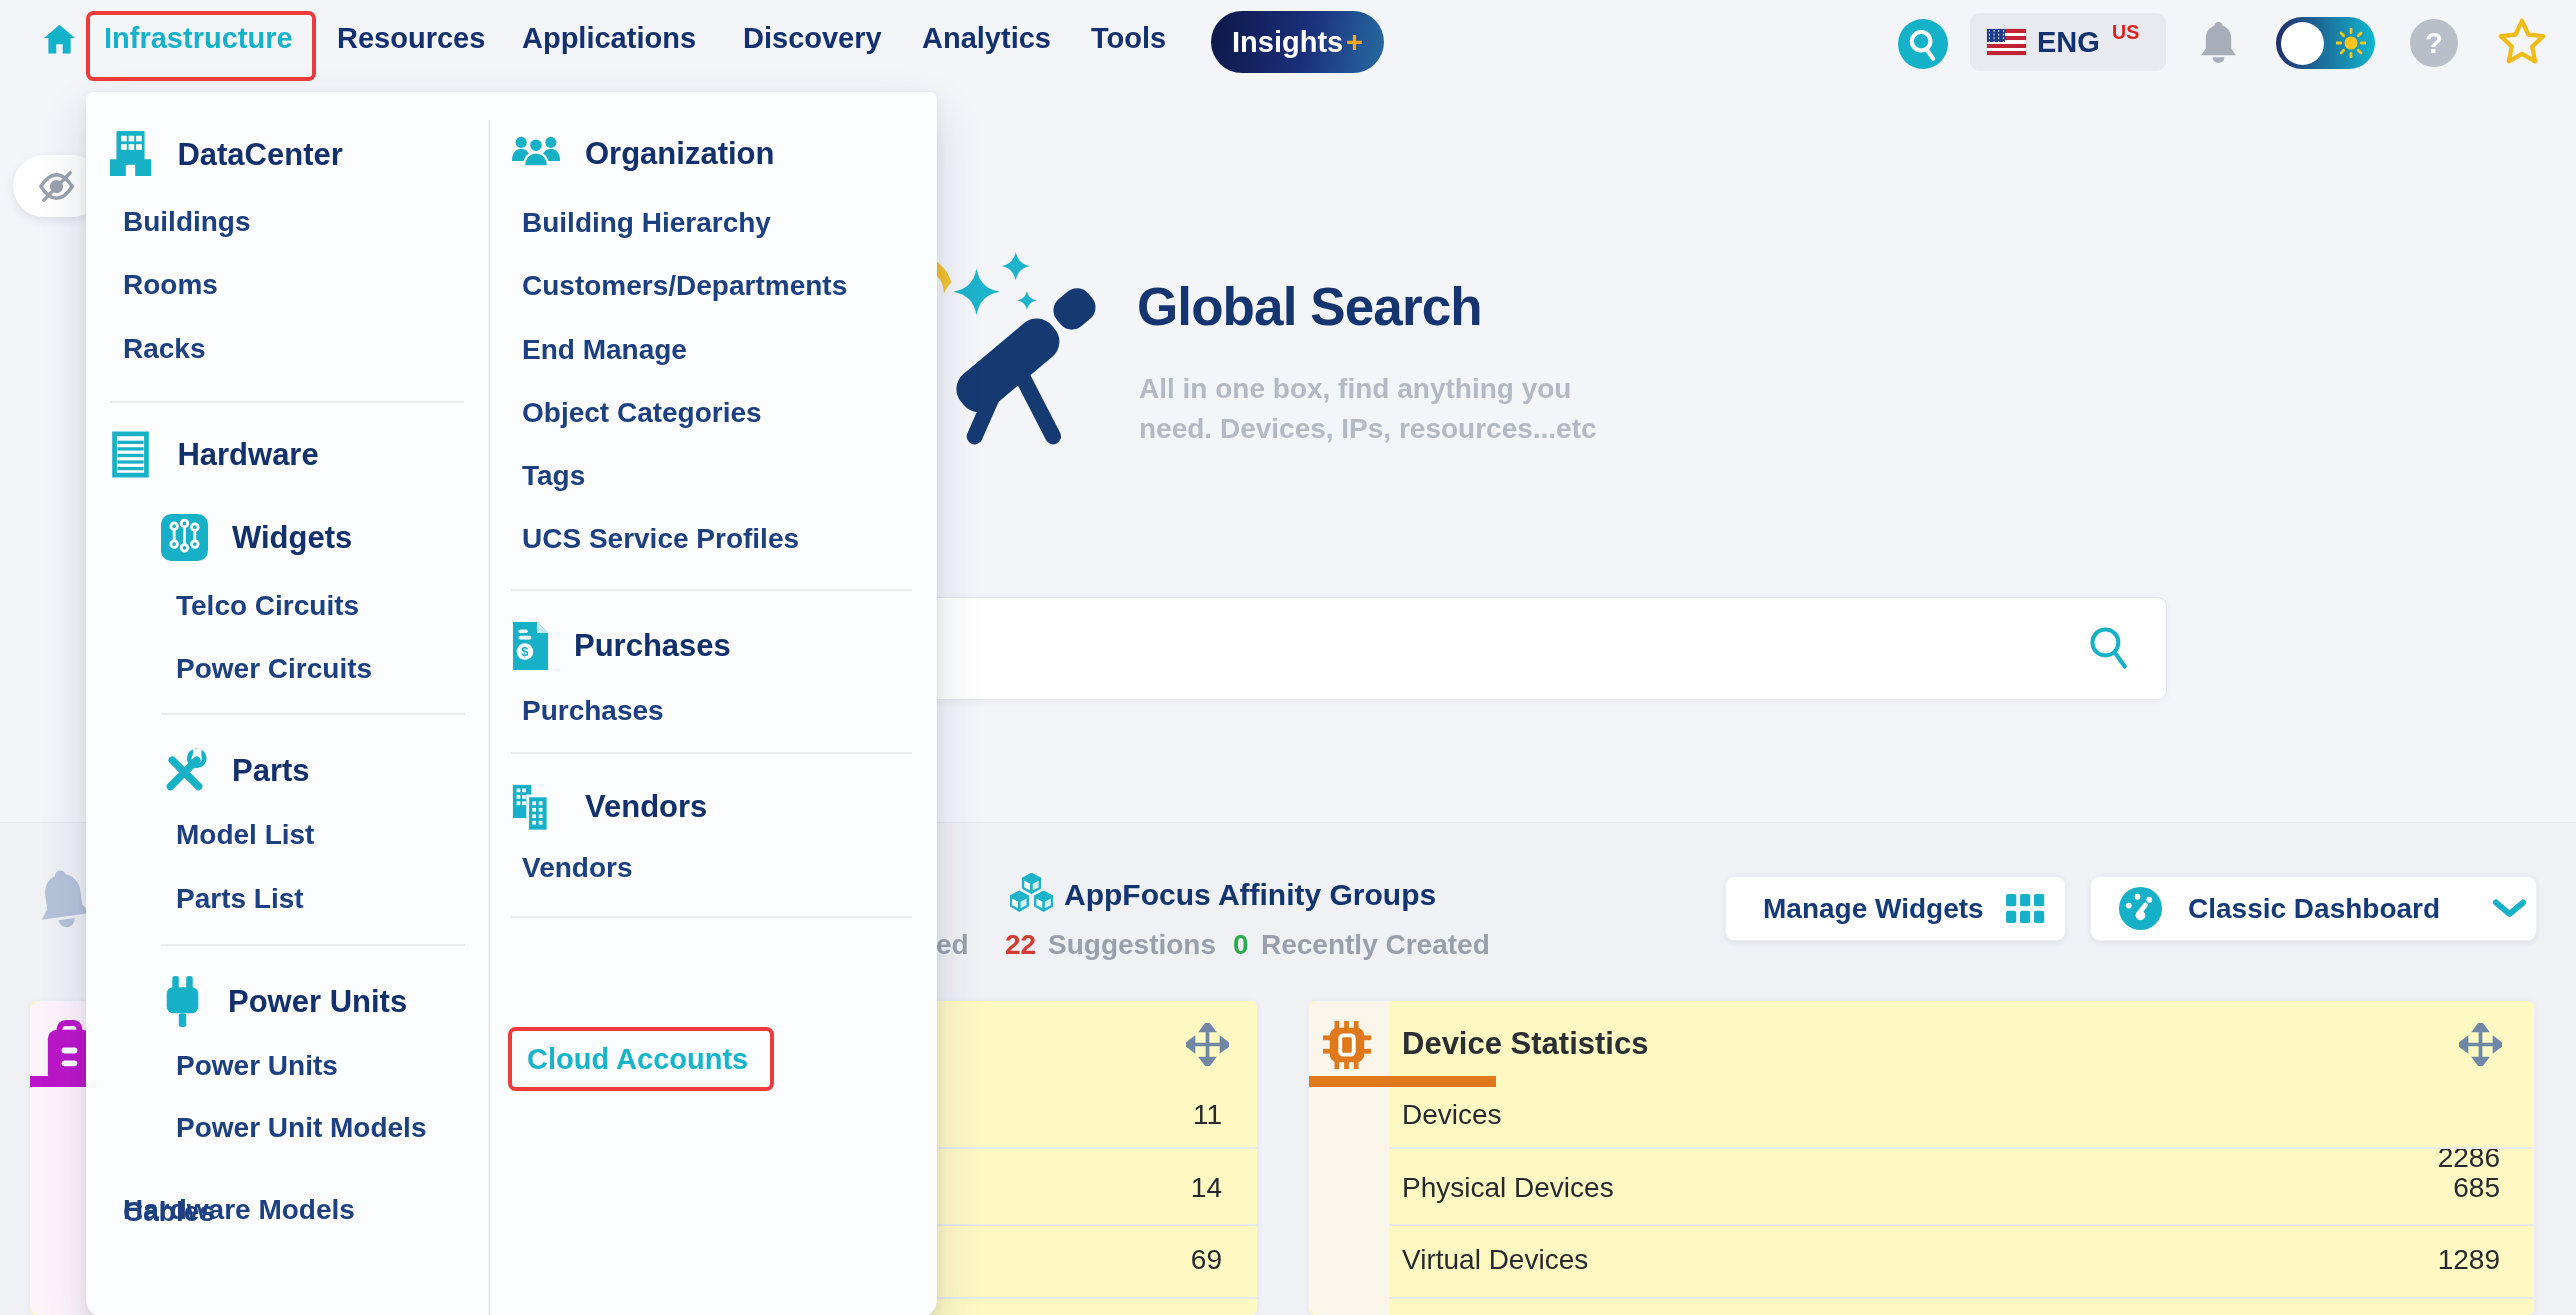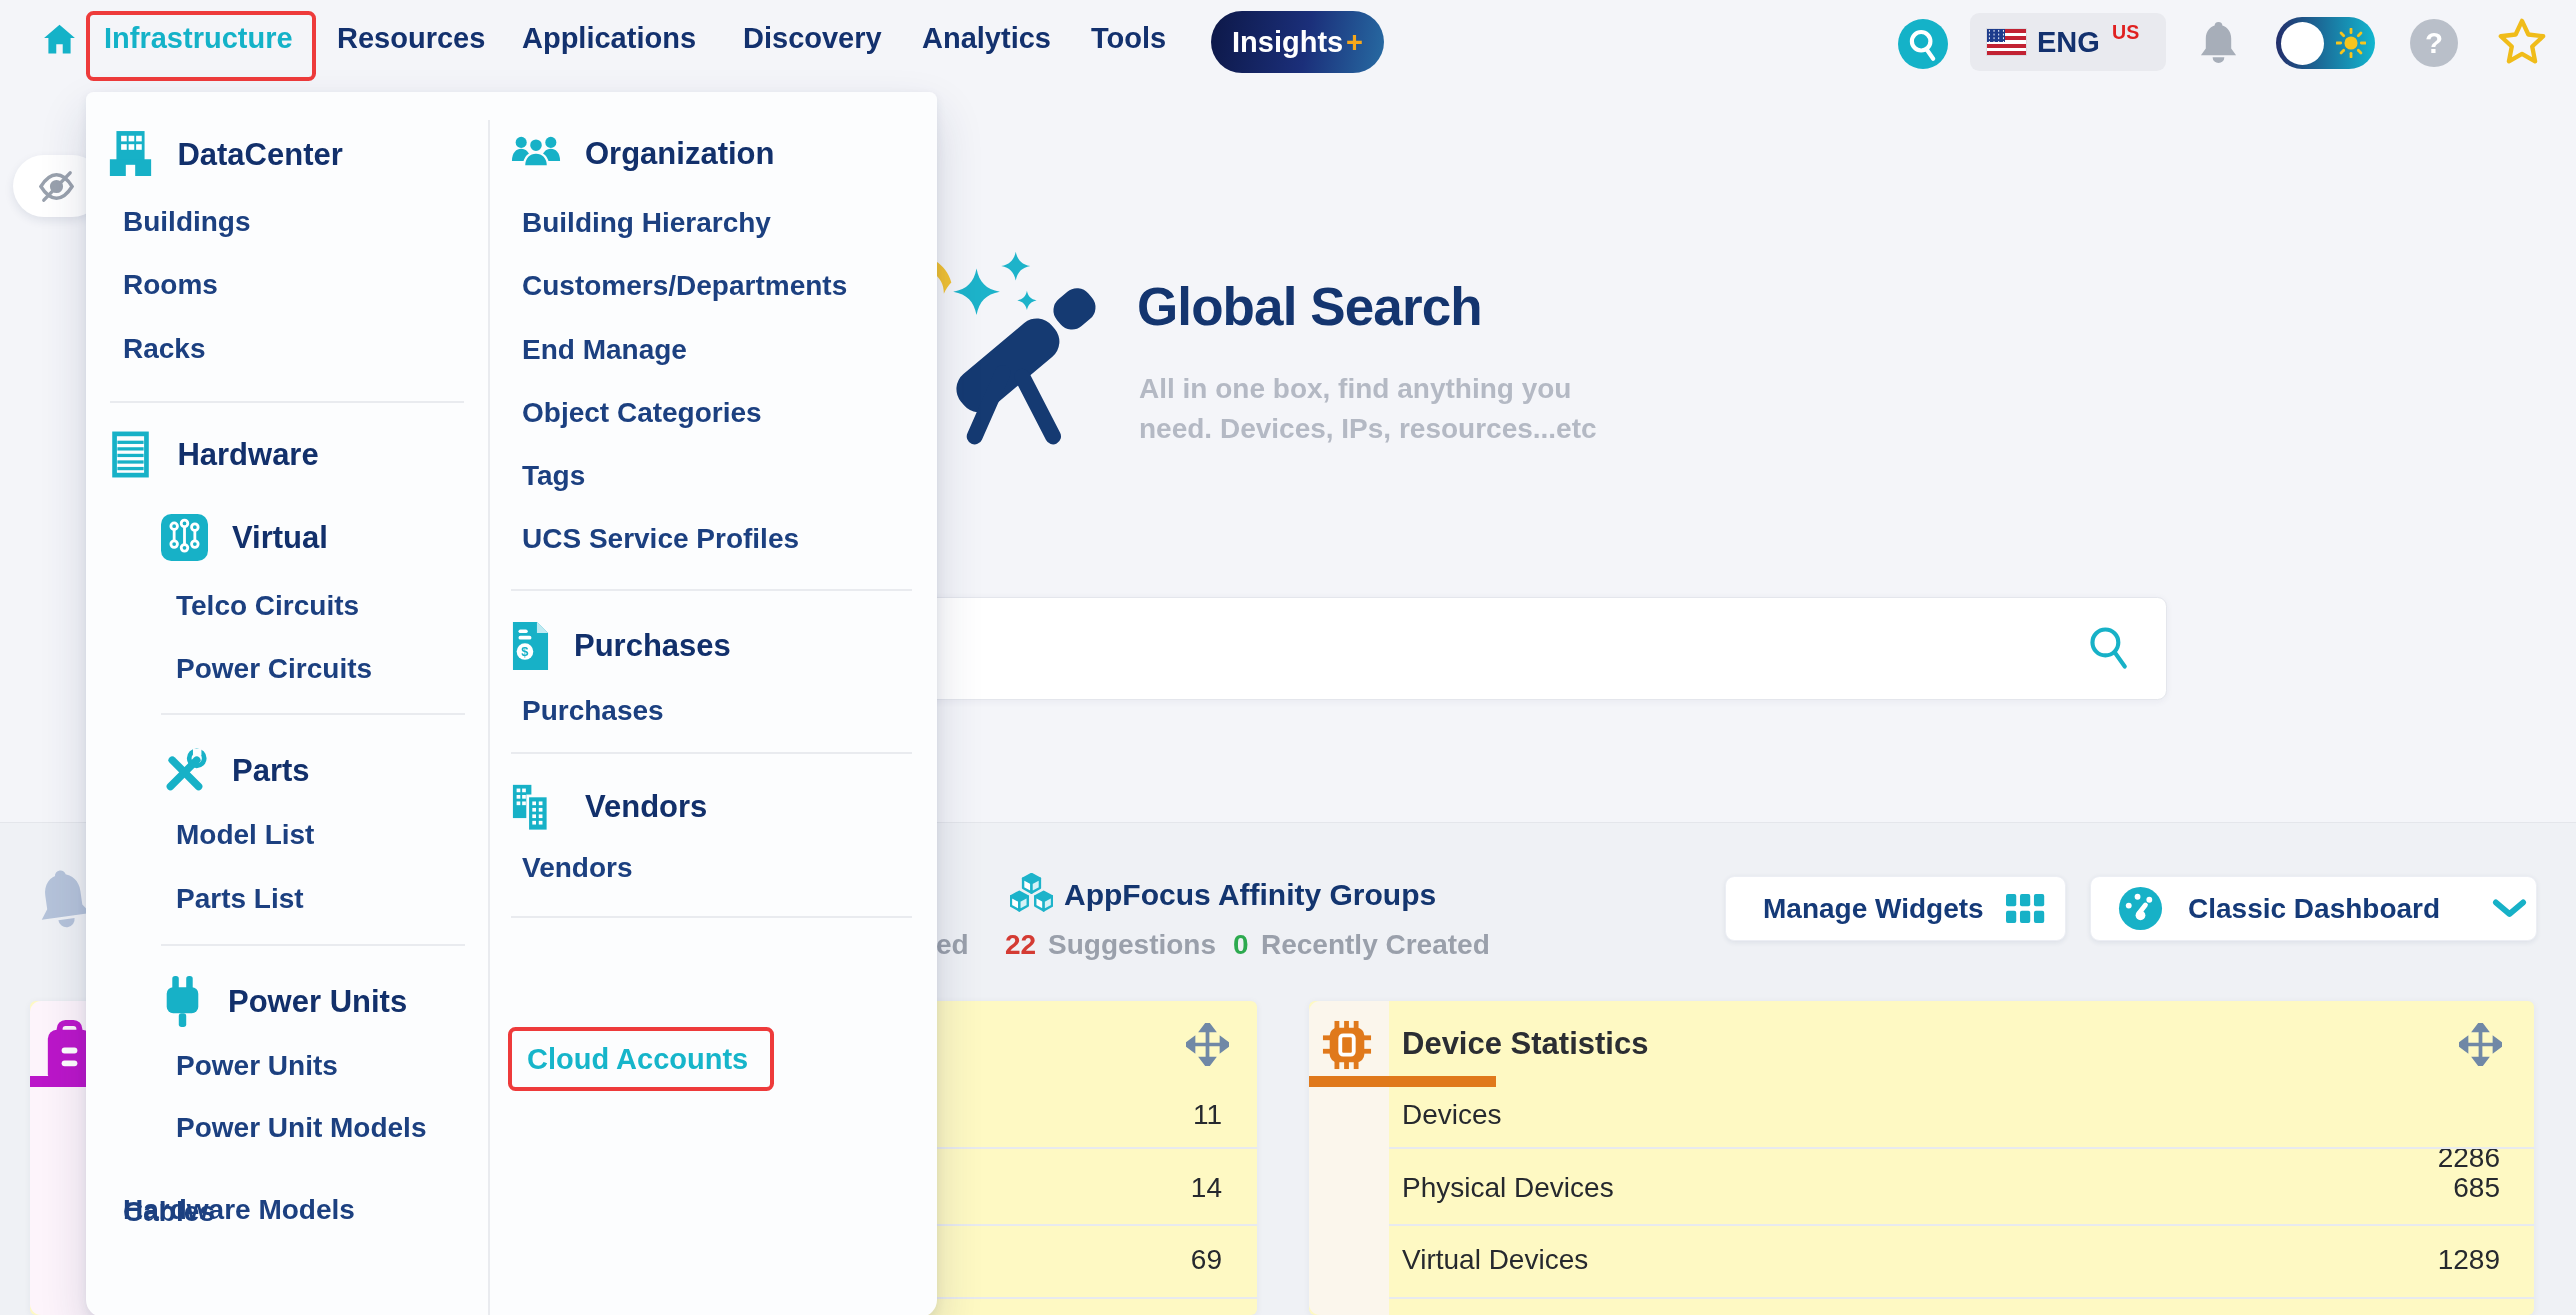--- a/index.html
+++ b/index.html
@@ -362,21 +362,21 @@
             <circle cx="36" cy="14" r="3.5"></circle>
           <circle cx="14" cy="32" r="3.5"></circle>
             <circle cx="25" cy="36" r="3.5"></circle>
             <circle cx="36" cy="32" r="3.5"></circle>
           <line x1="14" y1="17" x2="14" y2="28"></line>
             <line x1="25" y1="14" x2="25" y2="32"></line>
             <line x1="36" y1="18" x2="36" y2="28"></line>
         </g>
       </svg>
     </span>
-    <span>Virtual</span>
+    <span>Widgets</span>
   </div>
   <div class="m-i" style="left:90px;top:498px;">Telco Circuits</div>
   <div class="m-i" style="left:90px;top:561px;">Power Circuits</div>
   <div class="m-div" style="left:75px;width:304px;top:621px;"></div>
 
   <div class="m-h" style="left:75px;top:655px;">
     <span class="ic">
       <svg width="47" height="47" viewBox="0 0 50 50">
         <g stroke="#17b1c7" stroke-width="8" stroke-linecap="round">
           <line x1="12" y1="14" x2="40" y2="42"></line>

